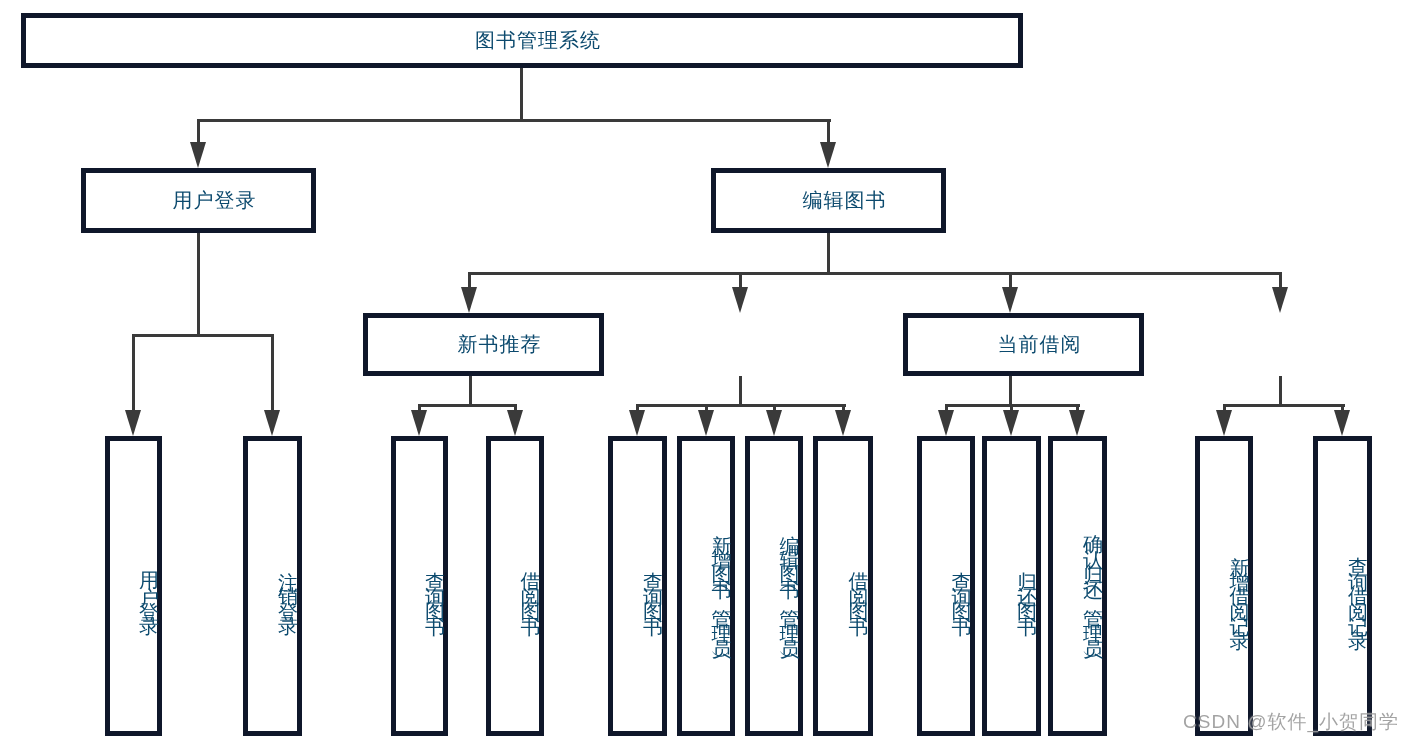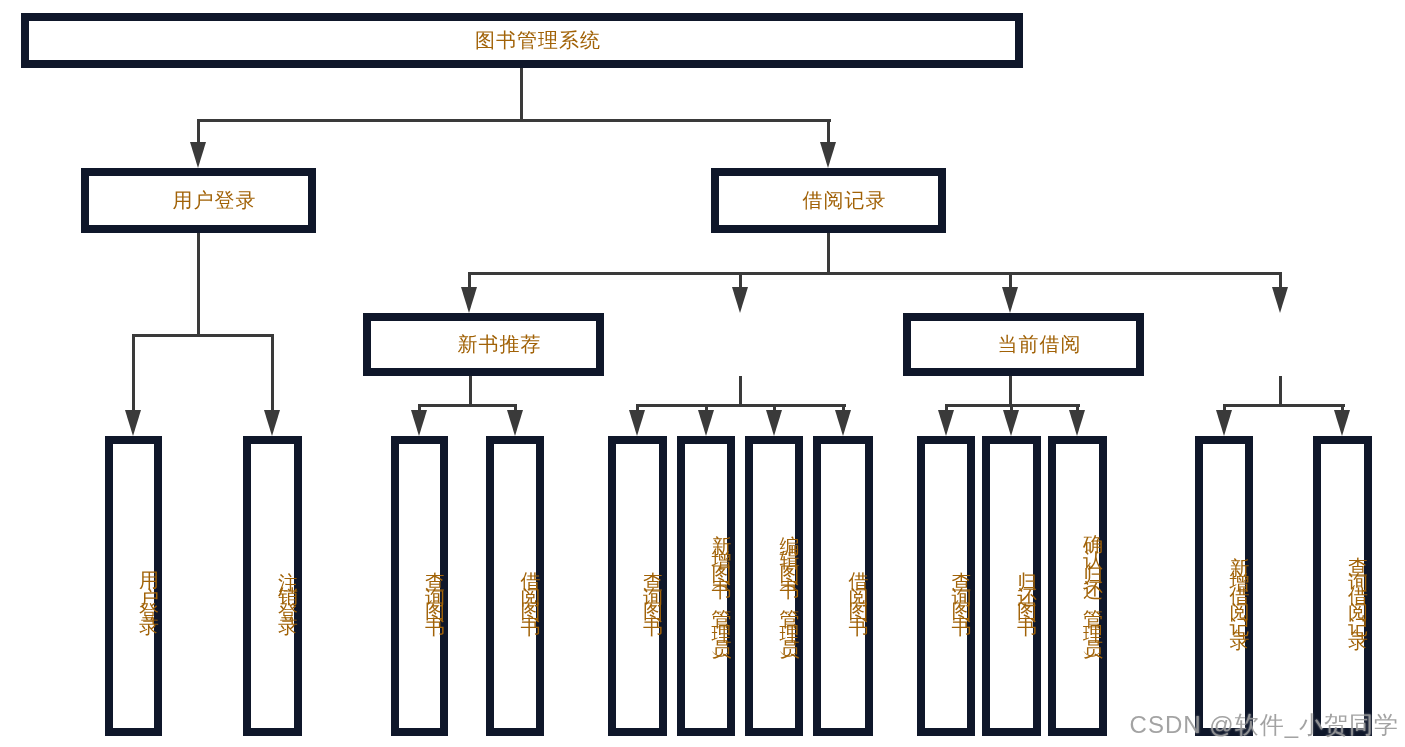--- a/index.html
+++ b/index.html
@@ -1,58 +1,58 @@
 <!DOCTYPE html>
 <html><head>
 <meta charset="utf-8">
 <style>
   html,body{margin:0;padding:0;background:#fff;}
   #canvas{
     position:relative;width:1405px;height:747px;background:#fff;overflow:hidden;
     font-family:"Liberation Sans","DejaVu Sans",sans-serif;color:#222;
   }
   .box{
-    position:absolute;background:#fff;border:8px solid #0f172a;box-sizing:border-box;
+    position:absolute;background:#fff;border:5px solid #0f172a;box-sizing:border-box;
     display:flex;align-items:center;justify-content:center;
-    font-size:20px;letter-spacing:1px;color:#a16207;z-index:2;padding-left:32px;
+    font-size:20px;letter-spacing:1px;color:#0c4a6e;z-index:2;padding-left:32px;
   }
   .hnode{height:65px;}
   .l3{height:63px;top:313px;width:241px;}
   .vbox{top:436px;height:300px;}
   .vtext{
     writing-mode:vertical-rl;text-orientation:mixed;
     letter-spacing:15px;font-size:20px;line-height:1;
   }
   .vl{position:absolute;width:3px;background:#3a3a3a;z-index:1;}
   .hl{position:absolute;height:3px;background:#3a3a3a;z-index:1;}
   .arr{
     position:absolute;width:0;height:0;z-index:1;
     border-left:8px solid transparent;border-right:8px solid transparent;
     border-top:26px solid #3a3a3a;
   }
   .watermark{
     position:absolute;top:709px;right:6px;z-index:5;
-    font-size:24px;color:#9c9c9c;opacity:.92;letter-spacing:1px;
+    font-size:19px;color:#9c9c9c;opacity:.92;letter-spacing:1px;
     text-shadow:0 0 2px rgba(255,255,255,.7);
   }
 </style>
 </head>
 <body>
 
 <div id="canvas">
 
   <div class="box" style="left:21px;top:13px;width:1002px;height:55px">
     <span>图书管理系统</span>
   </div>
 
   <div class="box hnode" style="left:81px;top:168px;width:235px">
     <span>用户登录</span>
   </div>
   <div class="box hnode" style="left:711px;top:168px;width:235px">
-    <span>借阅记录</span>
+    <span>编辑图书</span>
   </div>
 
   <div class="box l3" style="left:363px">
     <span>新书推荐</span>
   </div>
   <div class="box l3" style="left:903px">
     <span>当前借阅</span>
   </div>
 
   <div class="box vbox" style="left:105px;width:57px">

